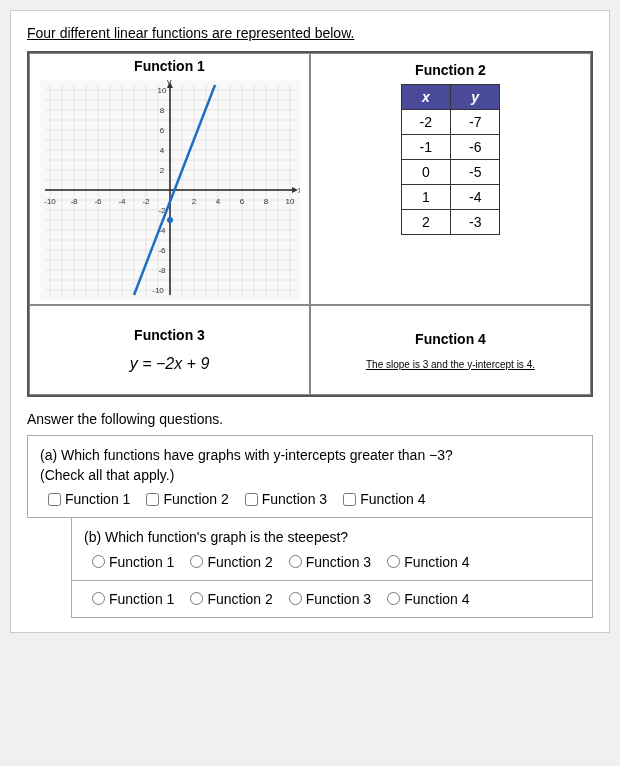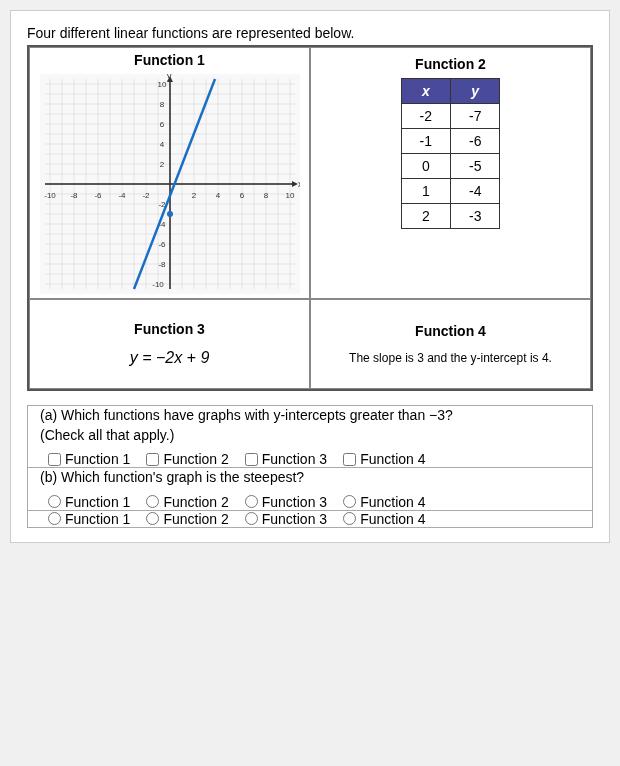--- a/index.html
+++ b/index.html
@@ -10,21 +10,22 @@
       padding: 10px;
       width: 620px;
     }
     .page {
       background: #fff;
       padding: 14px 16px;
       border: 1px solid #ccc;
     }
     .intro-text {
       font-size: 14px;
-      margin-bottom: 4px;
+      margin-bottom: 10px;
+      text-decoration: underline;
     }
     .functions-grid {
       display: grid;
       grid-template-columns: 1fr 1fr;
       border: 2px solid #555;
       margin-bottom: 14px;
     }
     .function-cell {
       border: 1px solid #888;
       padding: 8px;
@@ -75,39 +76,41 @@
       font-style: italic;
       margin-top: 6px;
     }
     
     .func4-cell {
       justify-content: center;
       min-height: 90px;
       text-align: center;
     }
     .func4-desc {
-      font-size: 12px;
+      font-size: 10px;
       margin-top: 6px;
       text-align: center;
+      text-decoration: underline;
     }
     
     .answer-section {
       font-size: 14px;
     }
     .answer-header {
       margin-bottom: 8px;
       font-size: 14px;
     }
     .question-box {
       border: 1px solid #aaa;
-      padding: 0 12px;
+      padding: 10px 12px;
       margin-bottom: 0;
     }
     .question-box + .question-box {
       border-top: none;
+      margin-left: 44px;
     }
     .question-text {
       margin-bottom: 6px;
       font-size: 14px;
       line-height: 1.4;
     }
     .options-row {
       display: flex;
       align-items: center;
       gap: 16px;
@@ -273,20 +276,21 @@
       <div class="func3-equation">y = −2x + 9</div>
     </div>
 
     <div class="function-cell func4-cell">
       <div class="function-title">Function 4</div>
       <div class="func4-desc">The slope is 3 and the y-intercept is 4.</div>
     </div>
   </div>
 
   <div class="answer-section">
+    <p class="answer-header">Answer the following questions.</p>
     <div id="questions-container">
         <div class="question-box">
           <div class="question-text">(a) Which functions have graphs with y-intercepts greater than −3?<br>(Check all that apply.)</div>
           <div class="options-row">
             <label class="option-item">
               <input type="checkbox" name="question-a" style="">
               <span class="option-label">Function 1</span>
             </label>
             <label class="option-item">
               <input type="checkbox" name="question-a" style="">

